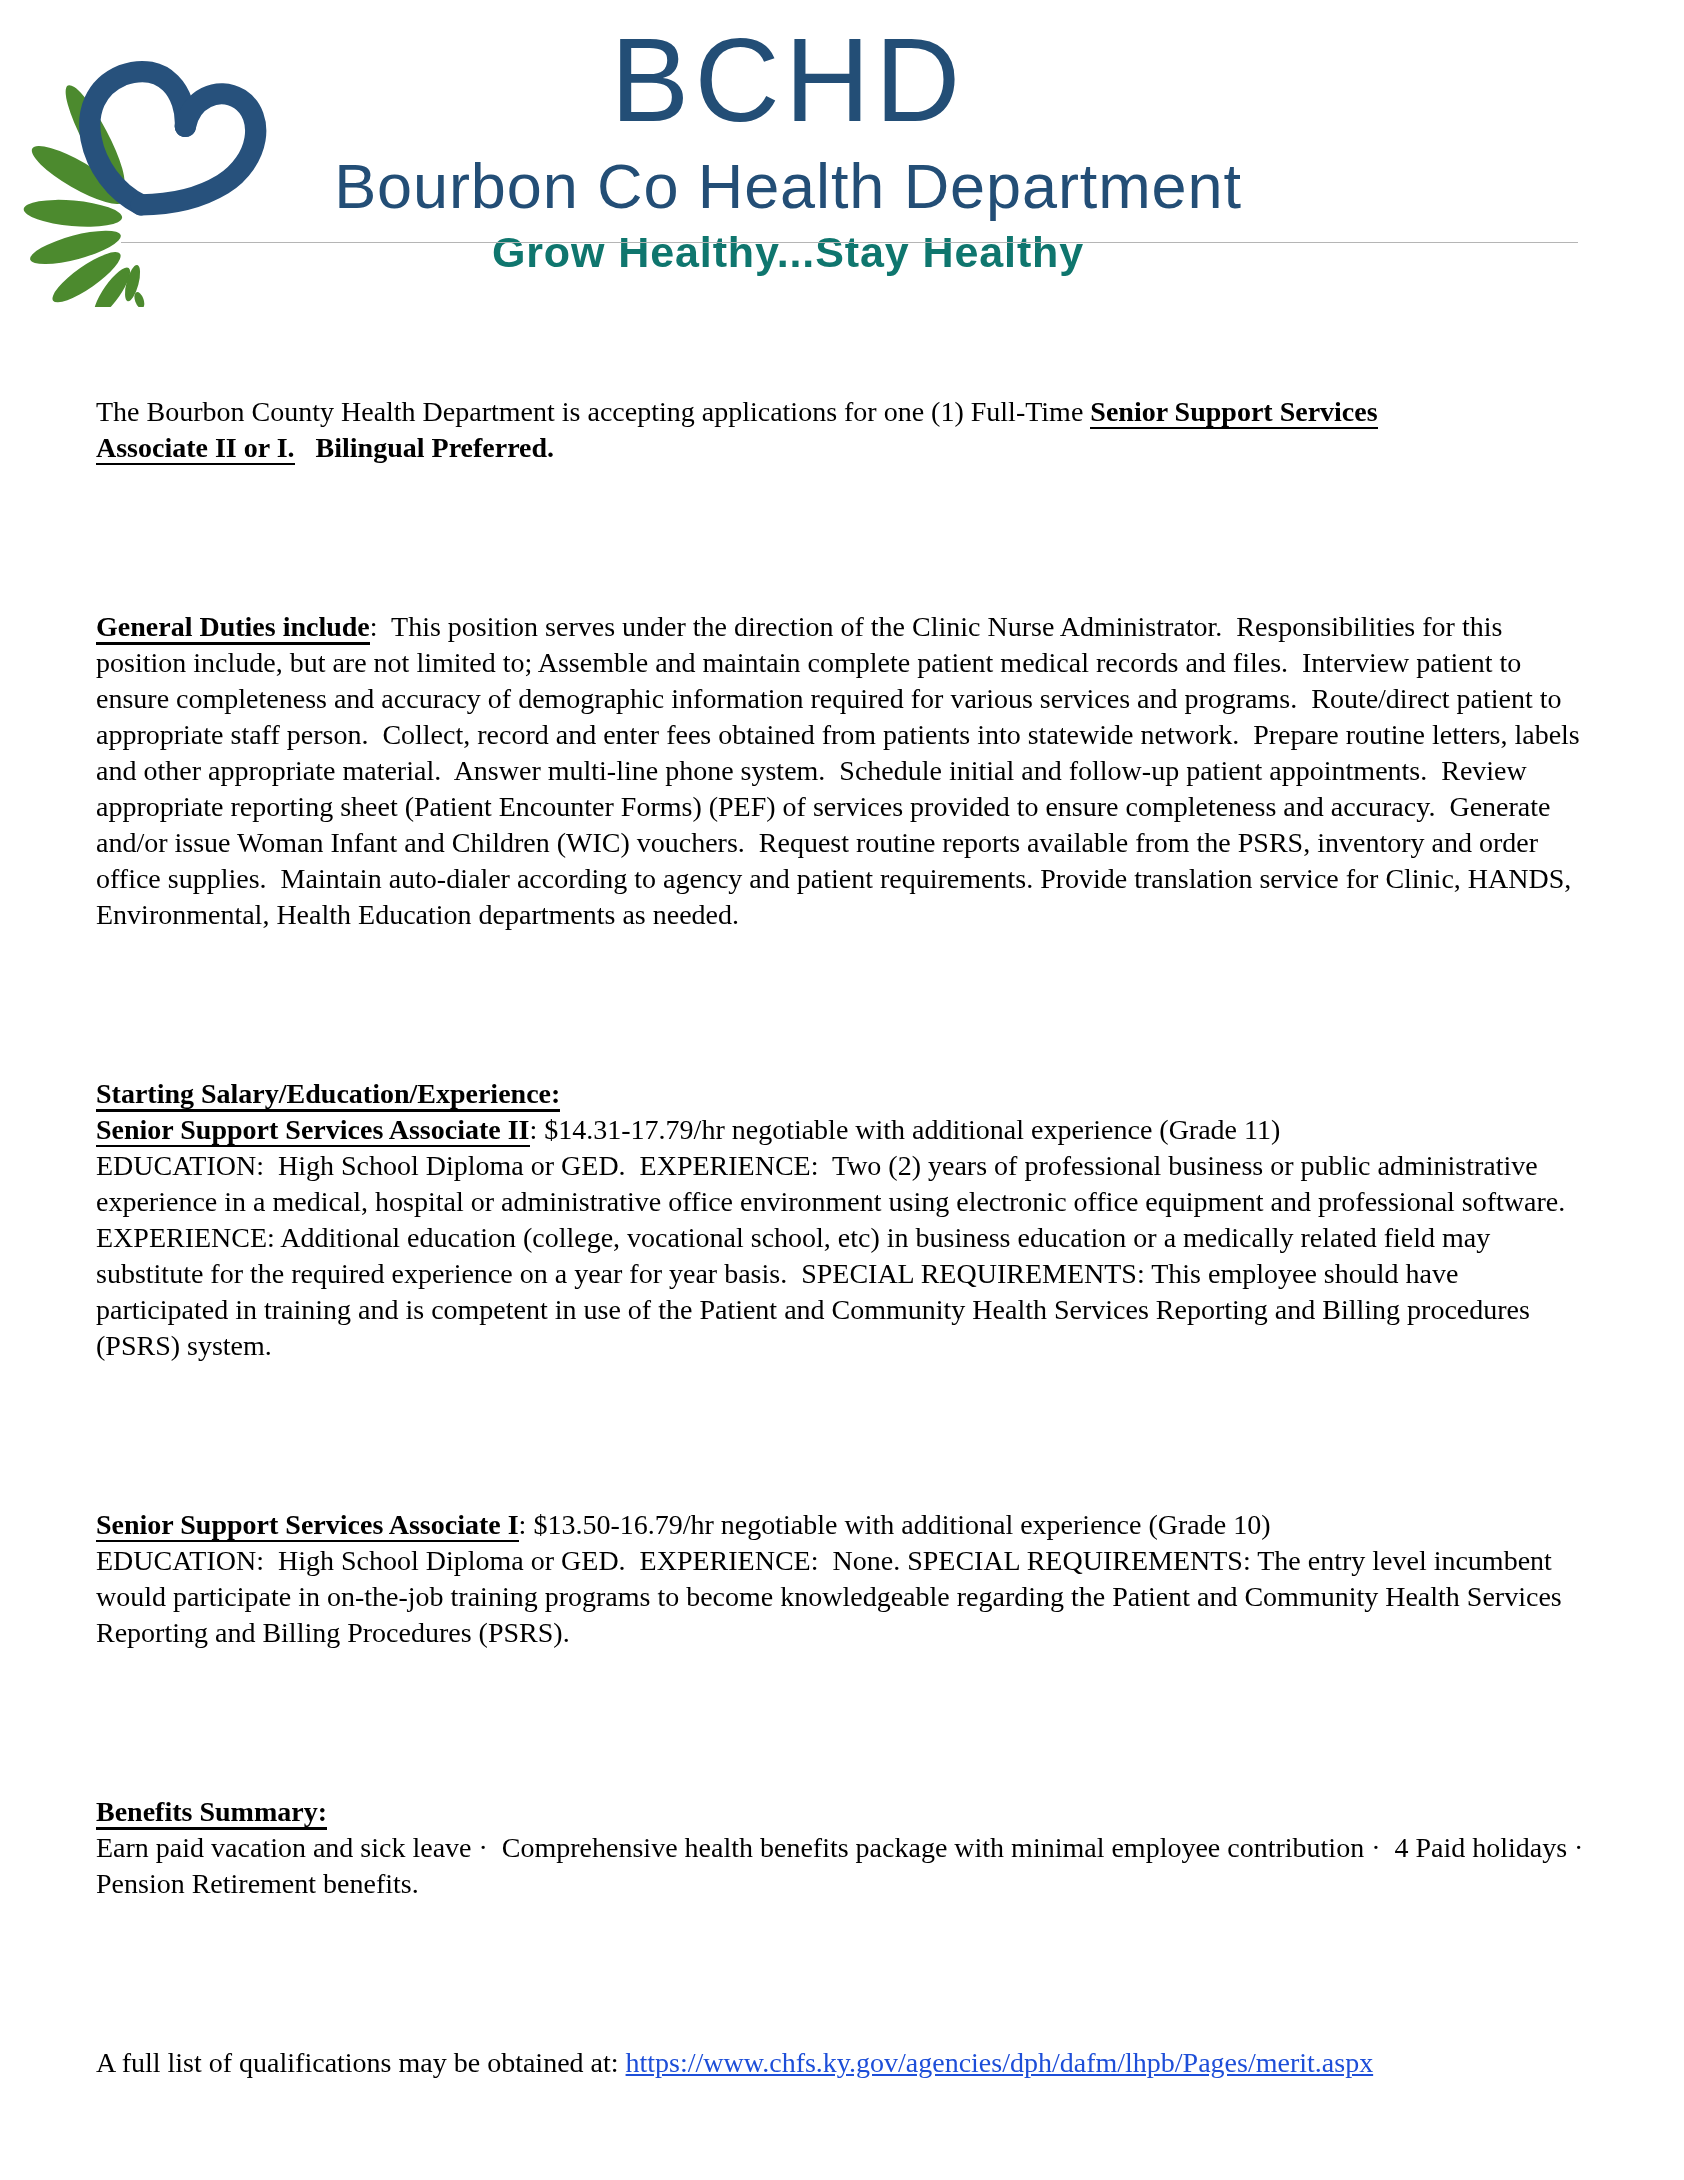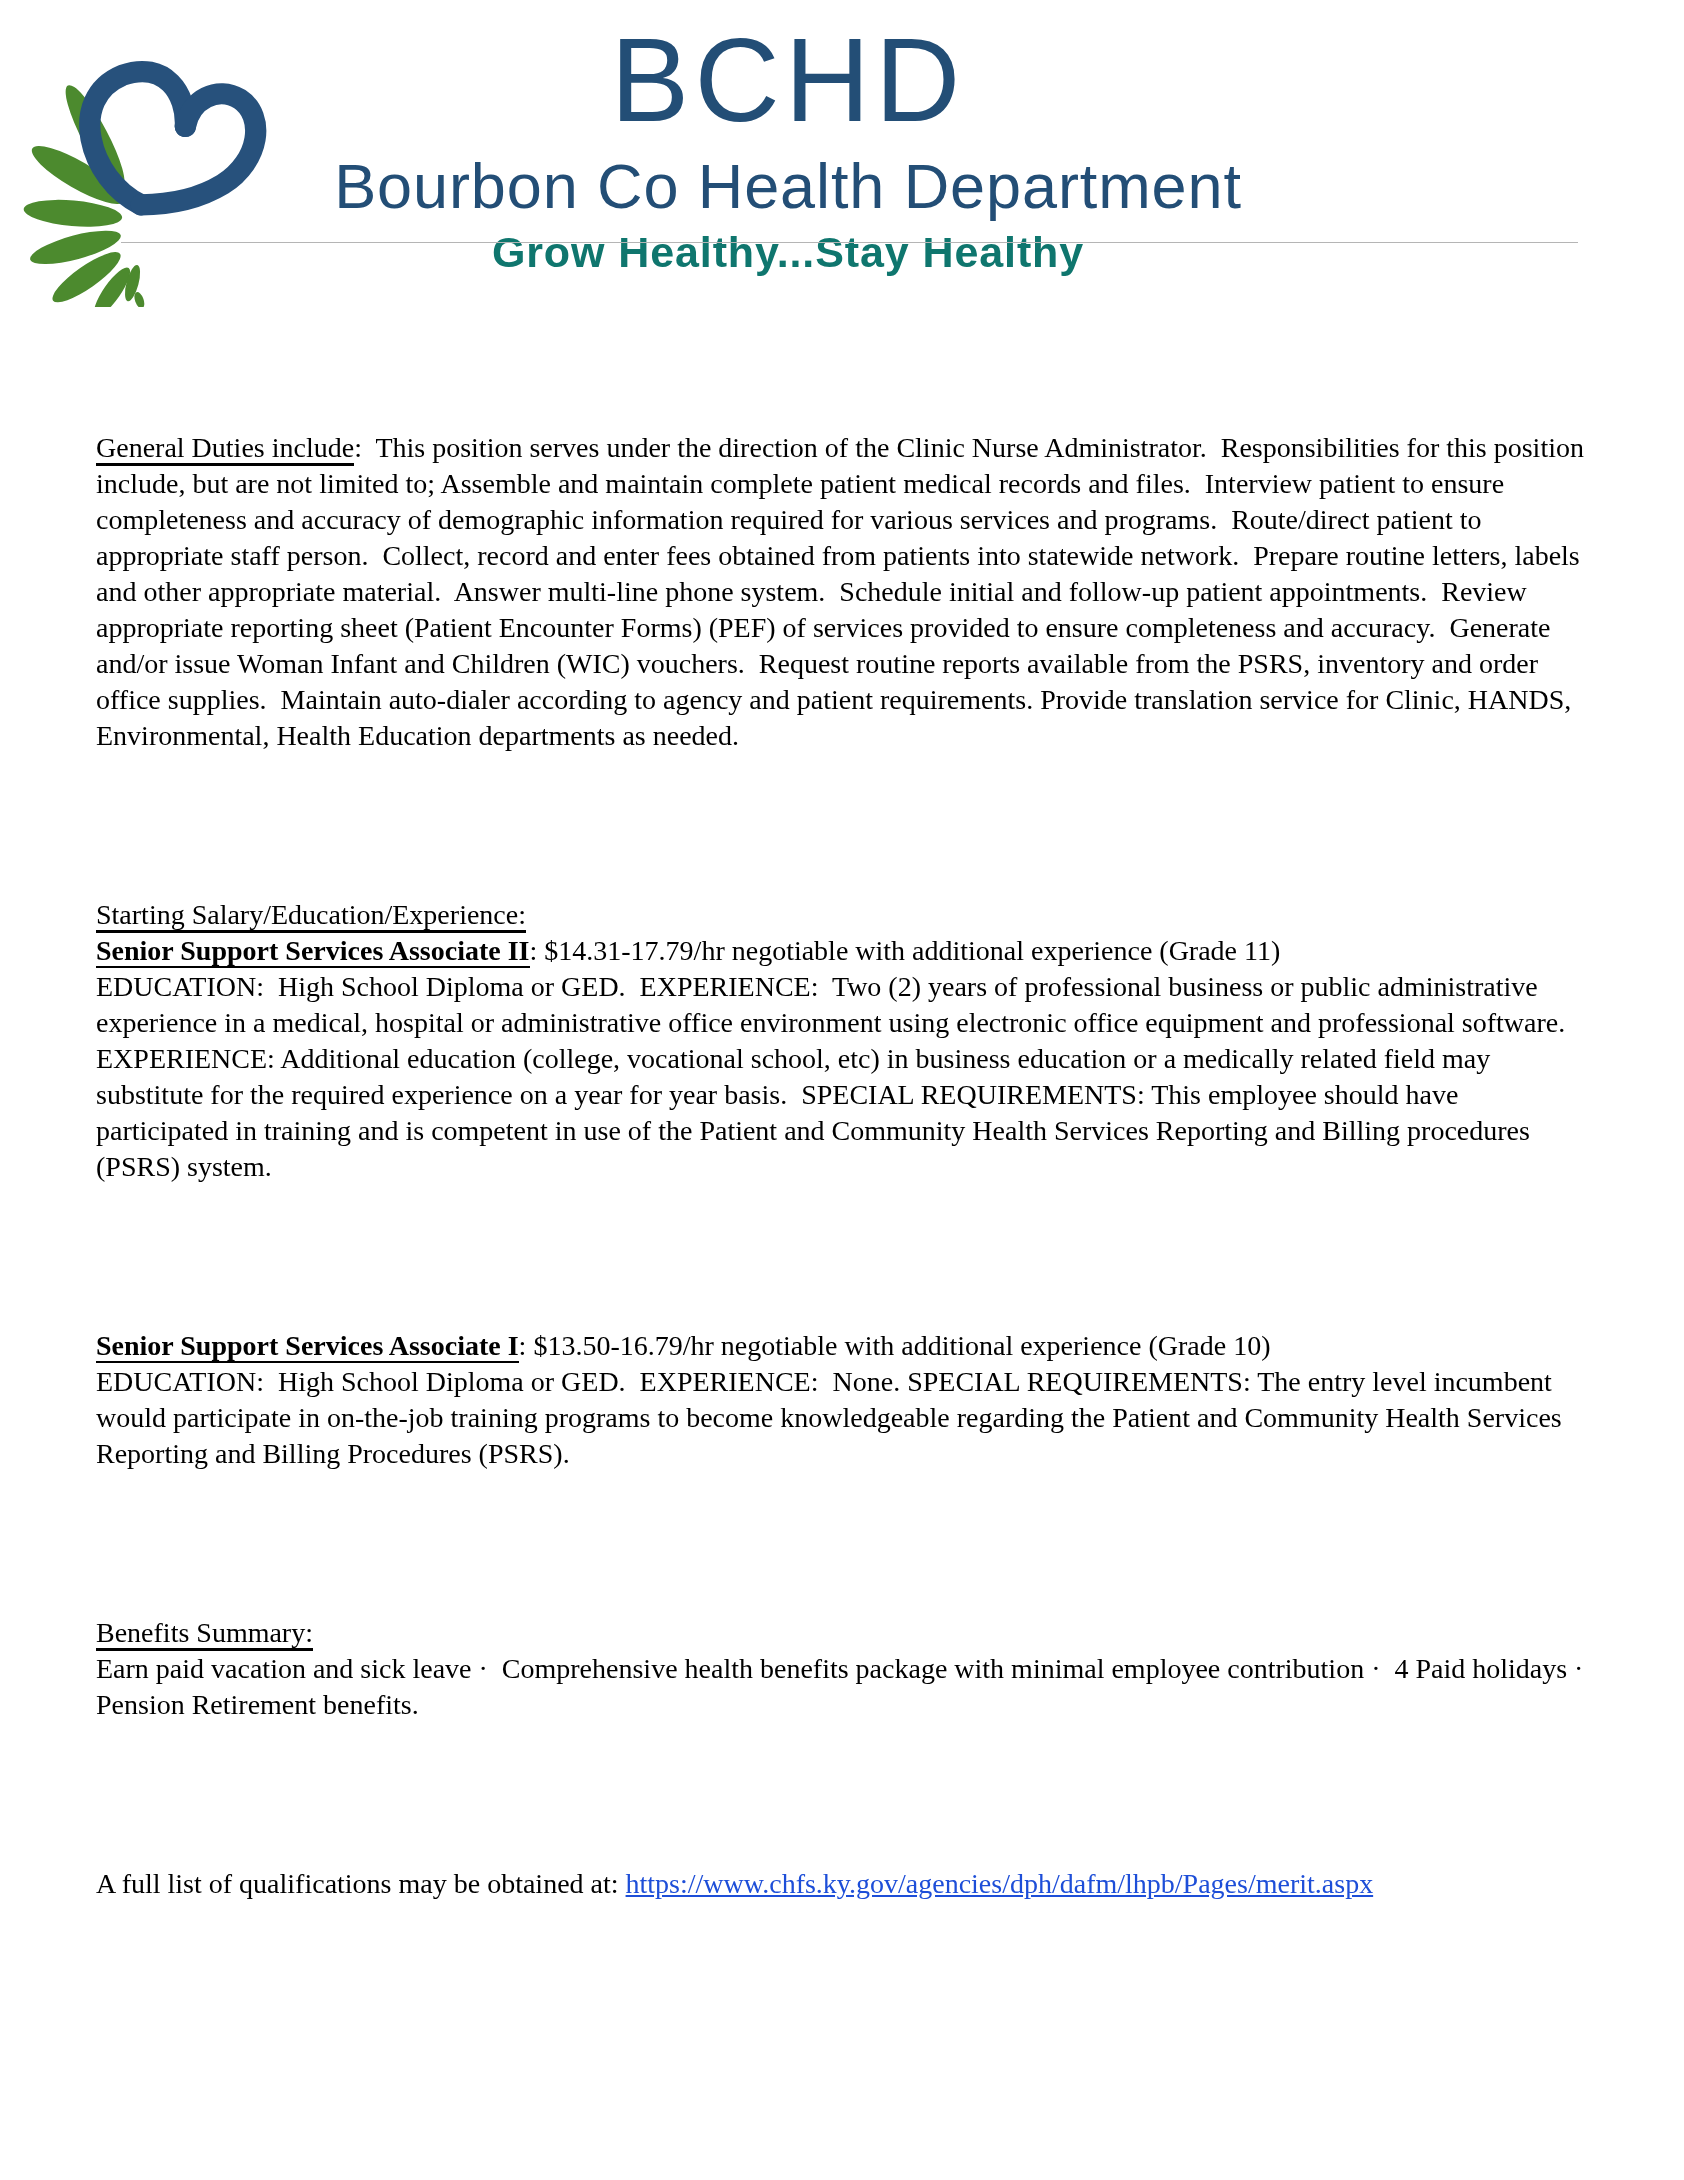--- a/index.html
+++ b/index.html
@@ -21,21 +21,21 @@
   .org-name { font-size:63px;  line-height:72px;  letter-spacing:0.9px; font-weight:500; margin-top:15px; }
   .slogan   { font-size:43px;  line-height:51px;  letter-spacing:0.9px; font-weight:700; color:#0f766e; margin-top:5.1px; }
   .header-rule { position:absolute; left:121px; right:107px; bottom:0; border-top:1.7px solid #b5b5b5; }
 
   
   .doc-body {
     position:relative; margin:0 92px 0 96px; padding-top:43px;
     font-size:28px; line-height:36px; white-space:pre-wrap;
   }
   .para { margin:0 0 35px 0; }
-  .h  { font-weight:400; border-bottom:3.4px solid #000; }      
+  .h  { font-weight:700; border-bottom:3.4px solid #000; }      
   .bu { font-weight:700; border-bottom:2.6px solid #000; }      
   .b  { font-weight:700; }
   a.body-link { color:#1d4ed8; text-decoration:underline; cursor:pointer; }
 </style>
 </head>
 <body>
 
 <div class="page">
 
   <div class="header">
@@ -58,20 +58,21 @@
     <div class="header-text">
       <div class="acronym">BCHD</div>
       <div class="org-name">Bourbon Co Health Department</div>
       <div class="slogan">Grow Healthy...Stay Healthy</div>
     </div>
     <div class="header-rule"></div>
   </div>
 
   <div class="doc-body">
 
+    <p class="para"><span>The Bourbon County Health Department is accepting applications for one (1) Full-Time </span><span class="bu">Senior Support Services</span><br><span class="bu">Associate II or I.</span><span>   </span><span class="b">Bilingual Preferred.</span></p>
 
     <p class="para"><span class="h">General Duties include</span><span>:  This position serves under the direction of the Clinic Nurse Administrator.  Responsibilities for this position include, but are not limited to; Assemble and maintain complete patient medical records and files.  Interview patient to ensure completeness and accuracy of demographic information required for various services and programs.  Route/direct patient to appropriate staff person.  Collect, record and enter fees obtained from patients into statewide network.  Prepare routine letters, labels and other appropriate material.  Answer multi-line phone system.  Schedule initial and follow-up patient appointments.  Review appropriate reporting sheet (Patient Encounter Forms) (PEF) of services provided to ensure completeness and accuracy.  Generate and/or issue Woman Infant and Children (WIC) vouchers.  Request routine reports available from the PSRS, inventory and order office supplies.  Maintain auto-dialer according to agency and patient requirements. Provide translation service for Clinic, HANDS, Environmental, Health Education departments as needed.</span></p>
 
     <p class="para"><span class="h">Starting Salary/Education/Experience:</span><br><span class="bu">Senior Support Services Associate II</span><span>: $14.31-17.79/hr negotiable with additional experience (Grade 11)</span><br><span>EDUCATION:  High School Diploma or GED.  EXPERIENCE:  Two (2) years of professional business or public administrative experience in a medical, hospital or administrative office environment using electronic office equipment and professional software. EXPERIENCE: Additional education (college, vocational school, etc) in business education or a medically related field may substitute for the required experience on a year for year basis.  SPECIAL REQUIREMENTS: This employee should have participated in training and is competent in use of the Patient and Community Health Services Reporting and Billing procedures (PSRS) system.</span></p>
 
     <p class="para"><span class="bu">Senior Support Services Associate I</span><span>: $13.50-16.79/hr negotiable with additional experience (Grade 10)</span><br><span>EDUCATION:  High School Diploma or GED.  EXPERIENCE:  None. SPECIAL REQUIREMENTS: The entry level incumbent would participate in on-the-job training programs to become knowledgeable regarding the Patient and Community Health Services Reporting and Billing Procedures (PSRS).</span></p>
 
     <p class="para"><span class="h">Benefits Summary:</span><br><span>Earn paid vacation and sick leave ·  Comprehensive health benefits package with minimal employee contribution ·  4 Paid holidays ·  Pension Retirement benefits.</span></p>
 
     <p class="para"><span>A full list of qualifications may be obtained at: </span><a class="body-link" href="#">https://www.chfs.ky.gov/agencies/dph/dafm/lhpb/Pages/merit.aspx</a></p>

